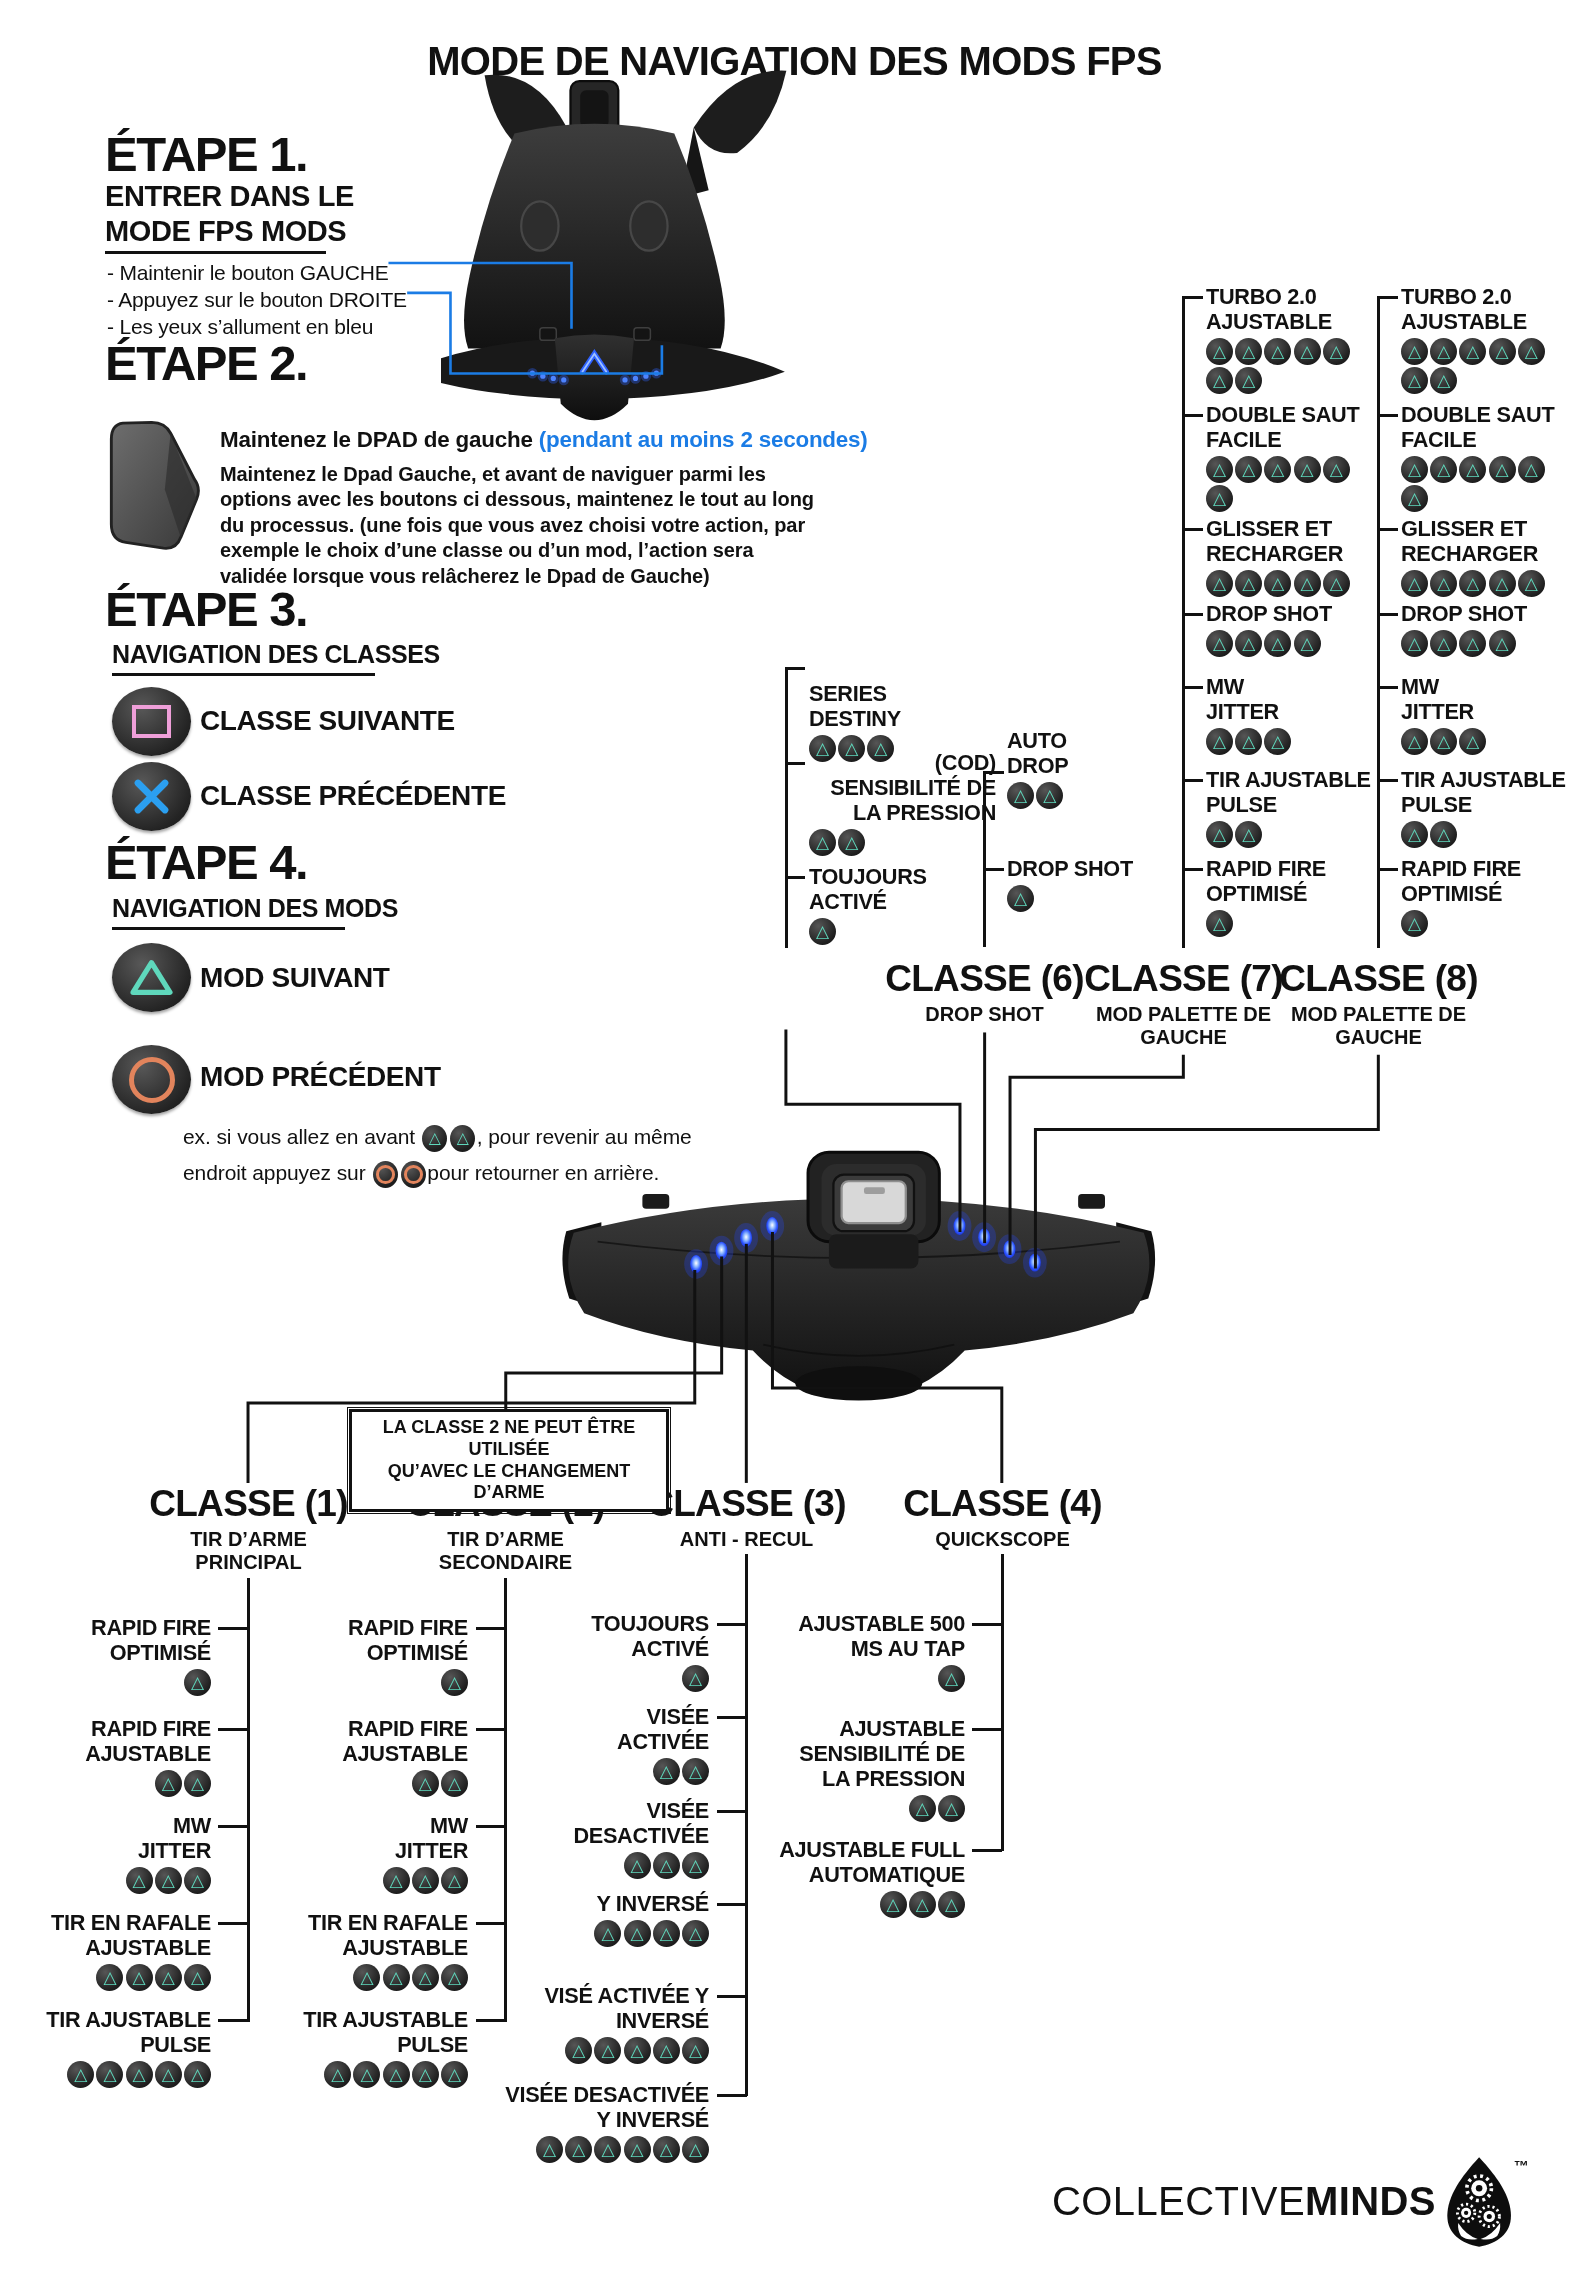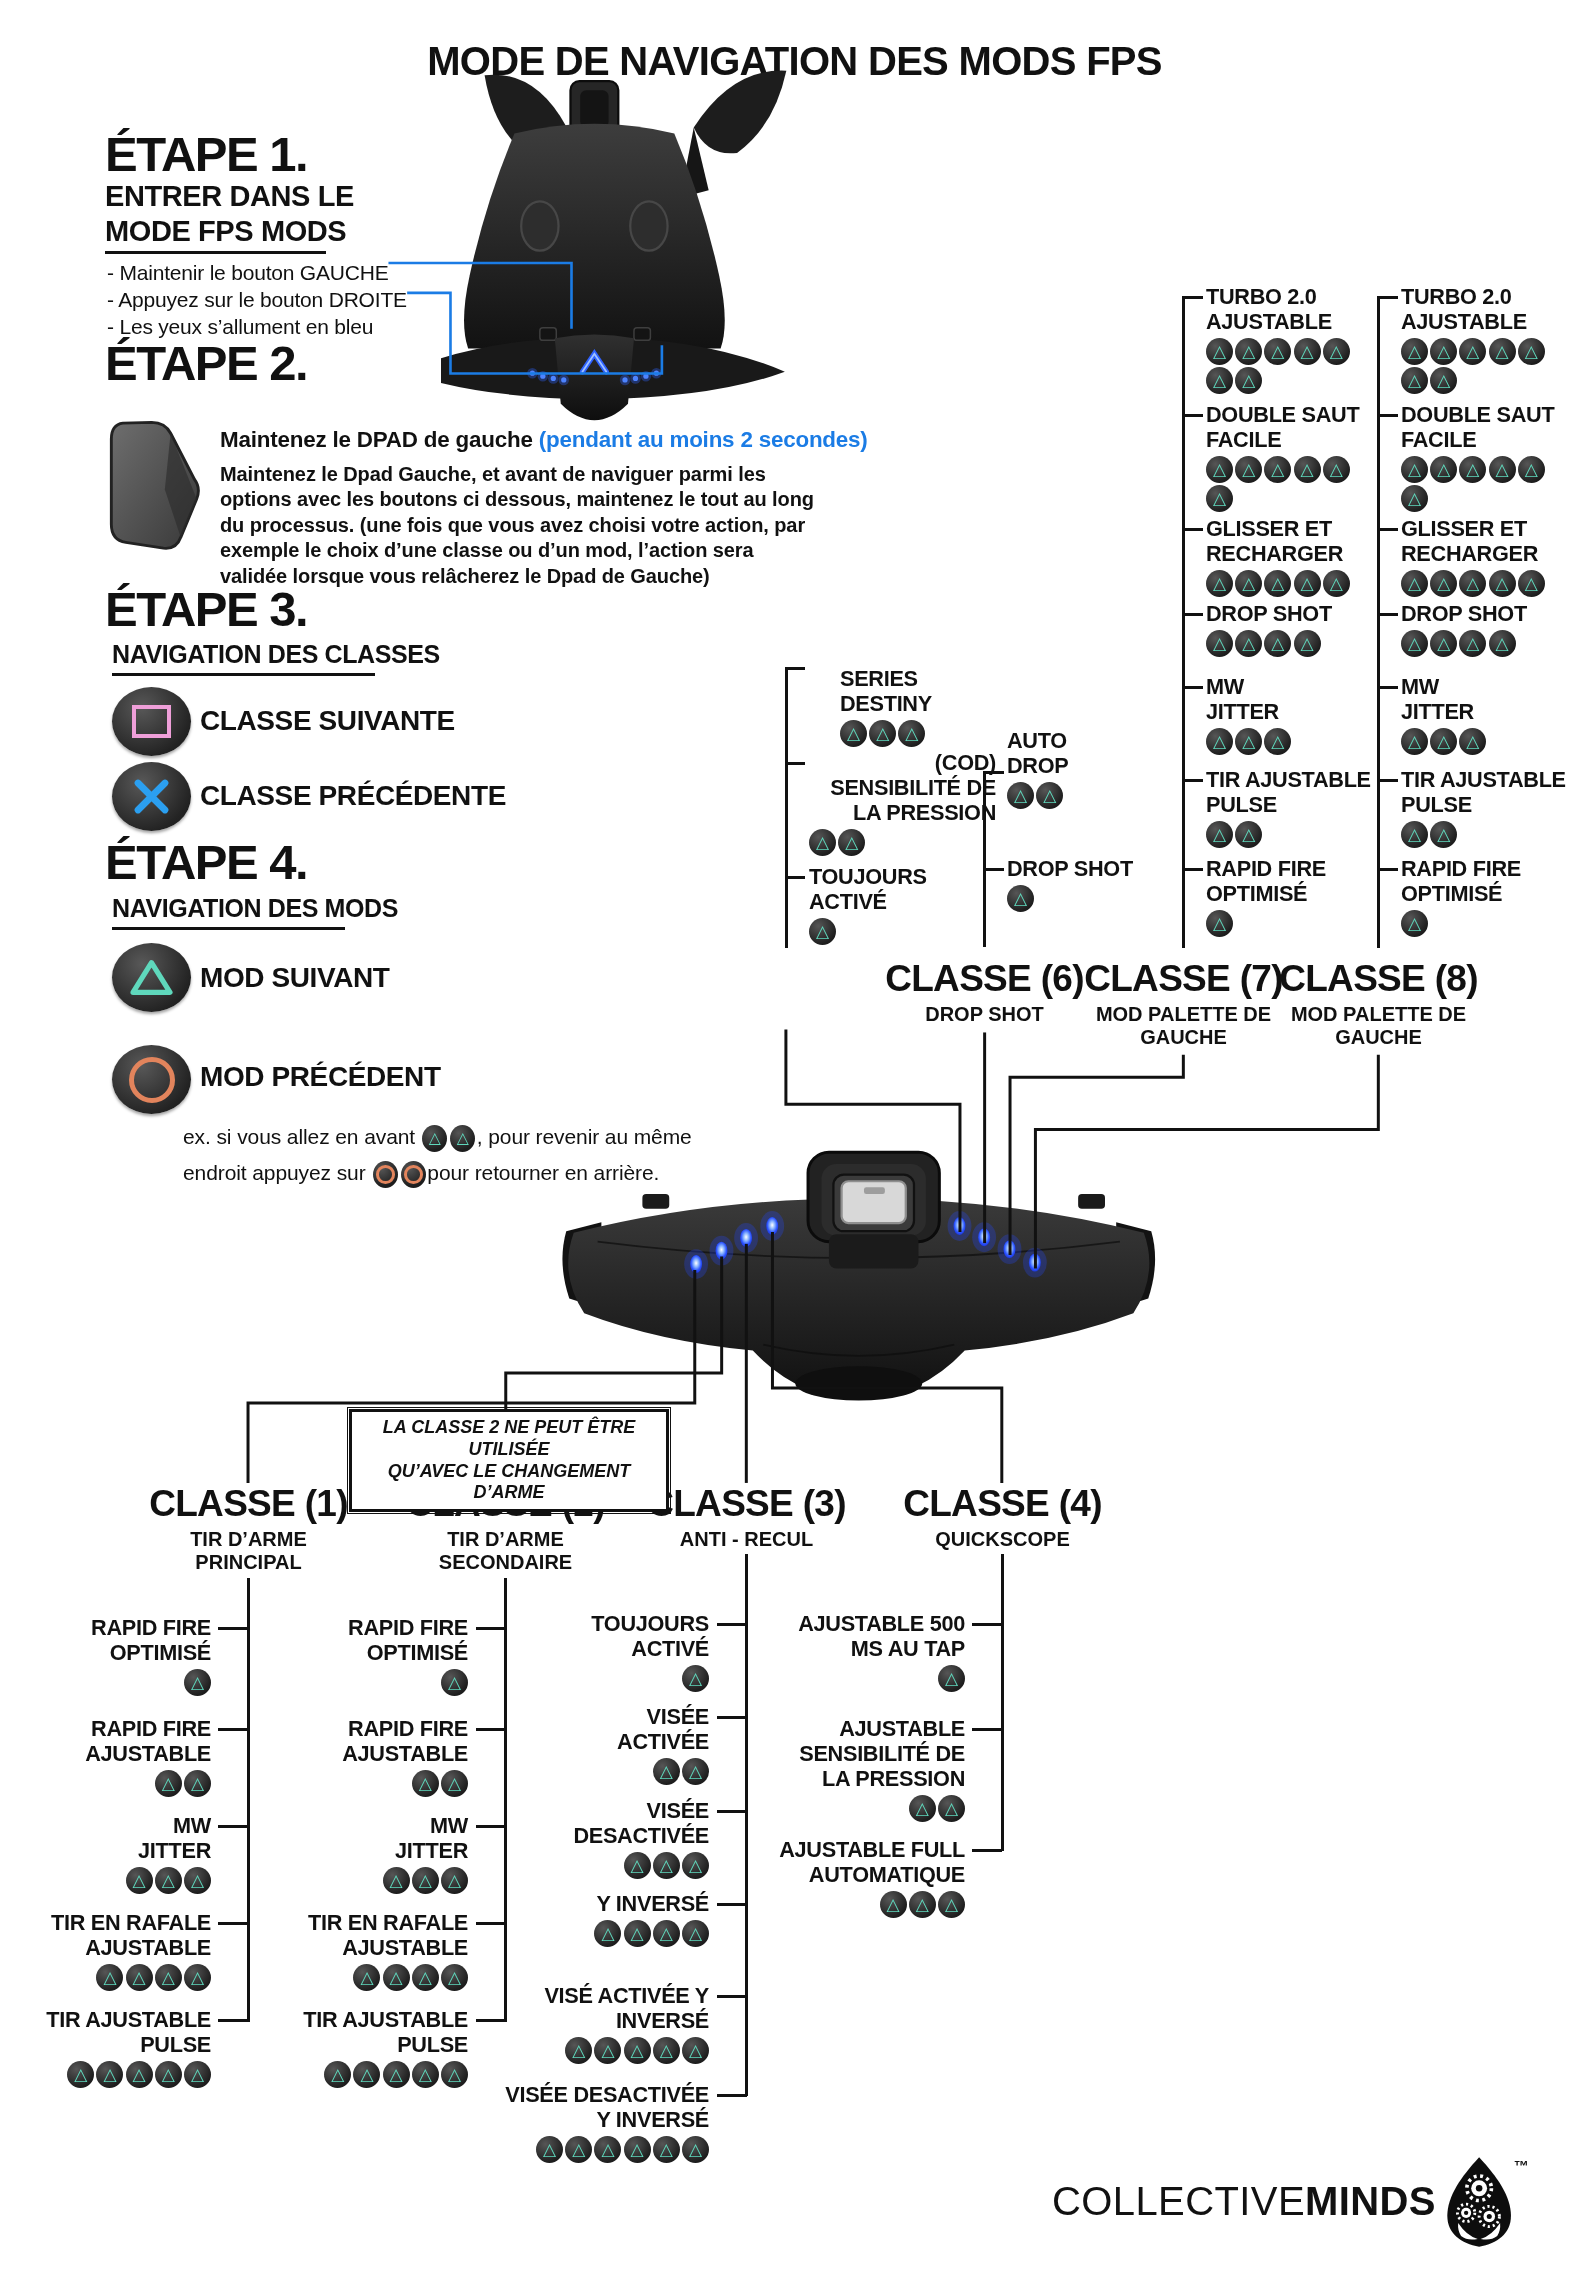--- a/index.html
+++ b/index.html
@@ -236,21 +236,21 @@
       <path d="M999,1665 L999,1985" fill="none" stroke="#111" stroke-width="4"></path>
       <path d="M1034,1649 L1034,1858 L1341,1858 L1341,1985" fill="none" stroke="#111" stroke-width="4"></path>
       <path d="M1285,1649 L1285,1478 L1052,1478 L1052,1378" fill="none" stroke="#111" stroke-width="4"></path>
       <path d="M1318,1664 L1318,1382" fill="none" stroke="#111" stroke-width="4"></path>
       <path d="M1352,1680 L1352,1442 L1584,1442 L1584,1412" fill="none" stroke="#111" stroke-width="4"></path>
       <path d="M1386,1698 L1386,1512 L1845,1512 L1845,1412" fill="none" stroke="#111" stroke-width="4"></path>
       <path d="M520,352 L765,352 L765,440" fill="none" stroke="#1b7ce5" stroke-width="3.5"></path>
       <path d="M545,392 L603,392 L603,500 L886,500 L886,462" fill="none" stroke="#1b7ce5" stroke-width="3.5"></path>
     </svg>
 
-  <div class="abs note-box" style="left:349px;top:1409px;width:299px;font-style:italic;">
+  <div class="abs note-box" style="left:349px;top:1409px;width:299px;">
     <div>LA CLASSE 2 NE PEUT ÊTRE UTILISÉE</div>
     <div>QU’AVEC LE CHANGEMENT D’ARME</div>
   </div>
 
   <div class="abs logo" style="left:1052px;top:2149px;width:508px;height:105px;">
     <span class="logo-light">COLLECTIVE</span>
       <span class="logo-bold">MINDS</span>
     <span style="width:9px;"></span>
     <svg width="69" height="94" viewBox="0 0 95 130">
       <path d="M47,3 C72,30 91,57 91,84 C91,109 72,122 47,127 C22,122 3,109 3,84 C3,57 22,30 47,3 Z" fill="#0d0d0d"></path>
@@ -264,21 +264,21 @@
       <circle cx="61" cy="85" r="8" fill="#fff"></circle>
         <circle cx="61" cy="85" r="3.5" fill="#0d0d0d"></circle>
       <path d="M18,94 Q30,112 45,116 Q31,119 22,112 Q17,104 18,94 Z" fill="#ffffff"></path>
       <path d="M76,94 Q64,112 49,116 Q63,119 72,112 Q77,104 76,94 Z" fill="#ffffff"></path>
     </svg>
     <span class="logo-tm">™</span>
   </div>
 
 <div class="abs line-v" style="left: 785px; top: 667px; width: 3px; height: 281px;"></div>
     <div class="abs tick" style="left: 786px; top: 667px; width: 19.4px; height: 3px;"></div>
-    <div class="abs mod-entry" style="left: 809px; top: 666px; width: 187px; margin-left: 31px;">
+    <div class="abs mod-entry" style="left: 809px; top: 681px; width: 187px;">
       <div class="mod-name">SERIES
 DESTINY</div>
       <div class="tri-row">
         <span class="tri">△</span>
         <span class="tri">△</span>
         <span class="tri">△</span>
       </div>
     </div>
     <div class="abs tick" style="left: 786px; top: 762px; width: 19.4px; height: 3px;"></div>
     <div class="abs mod-entry" style="left: 809px; top: 750px; width: 187px; text-align: right;">

